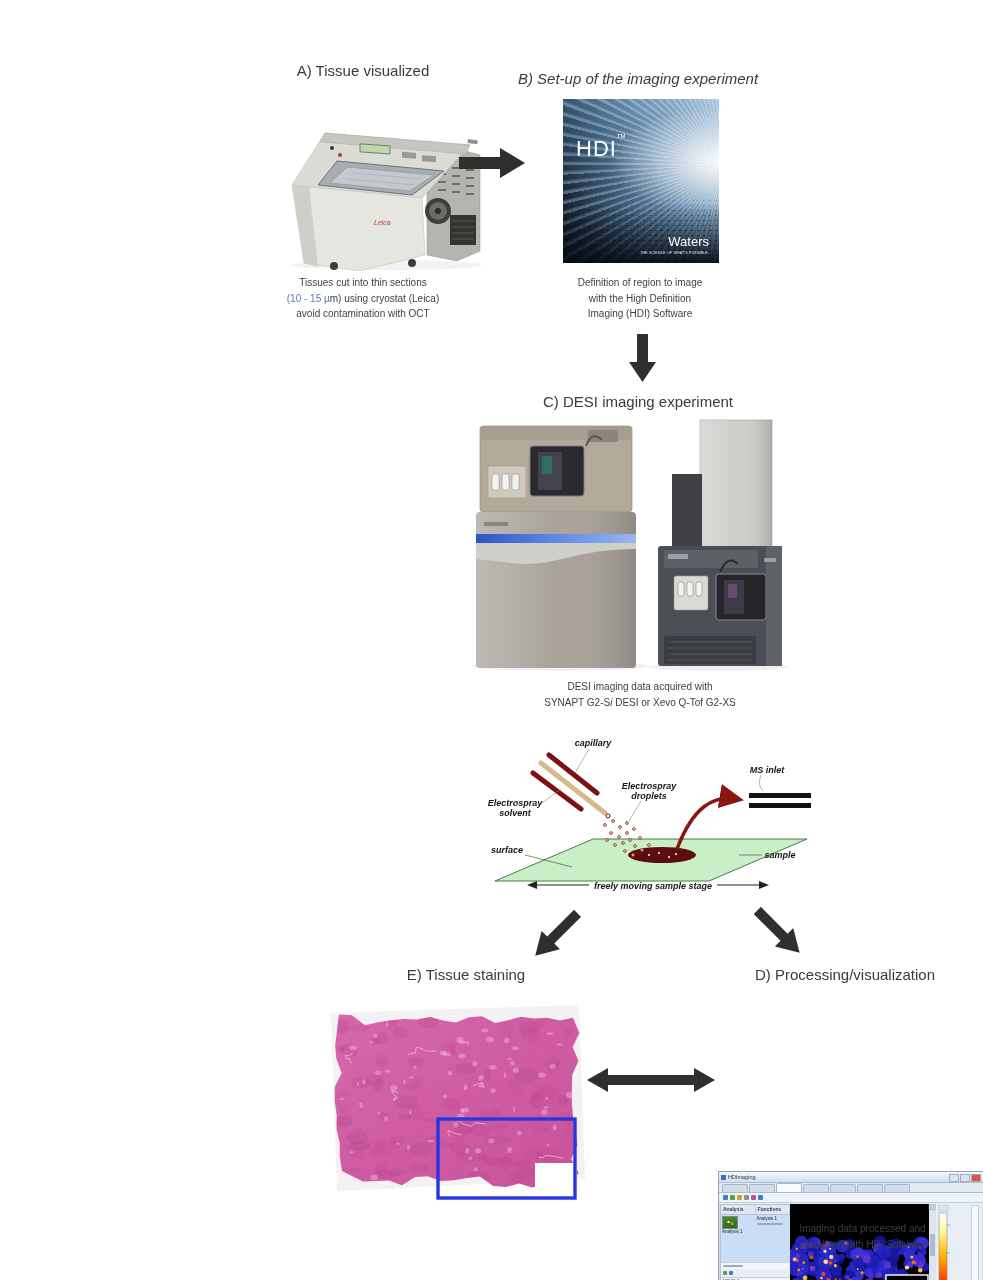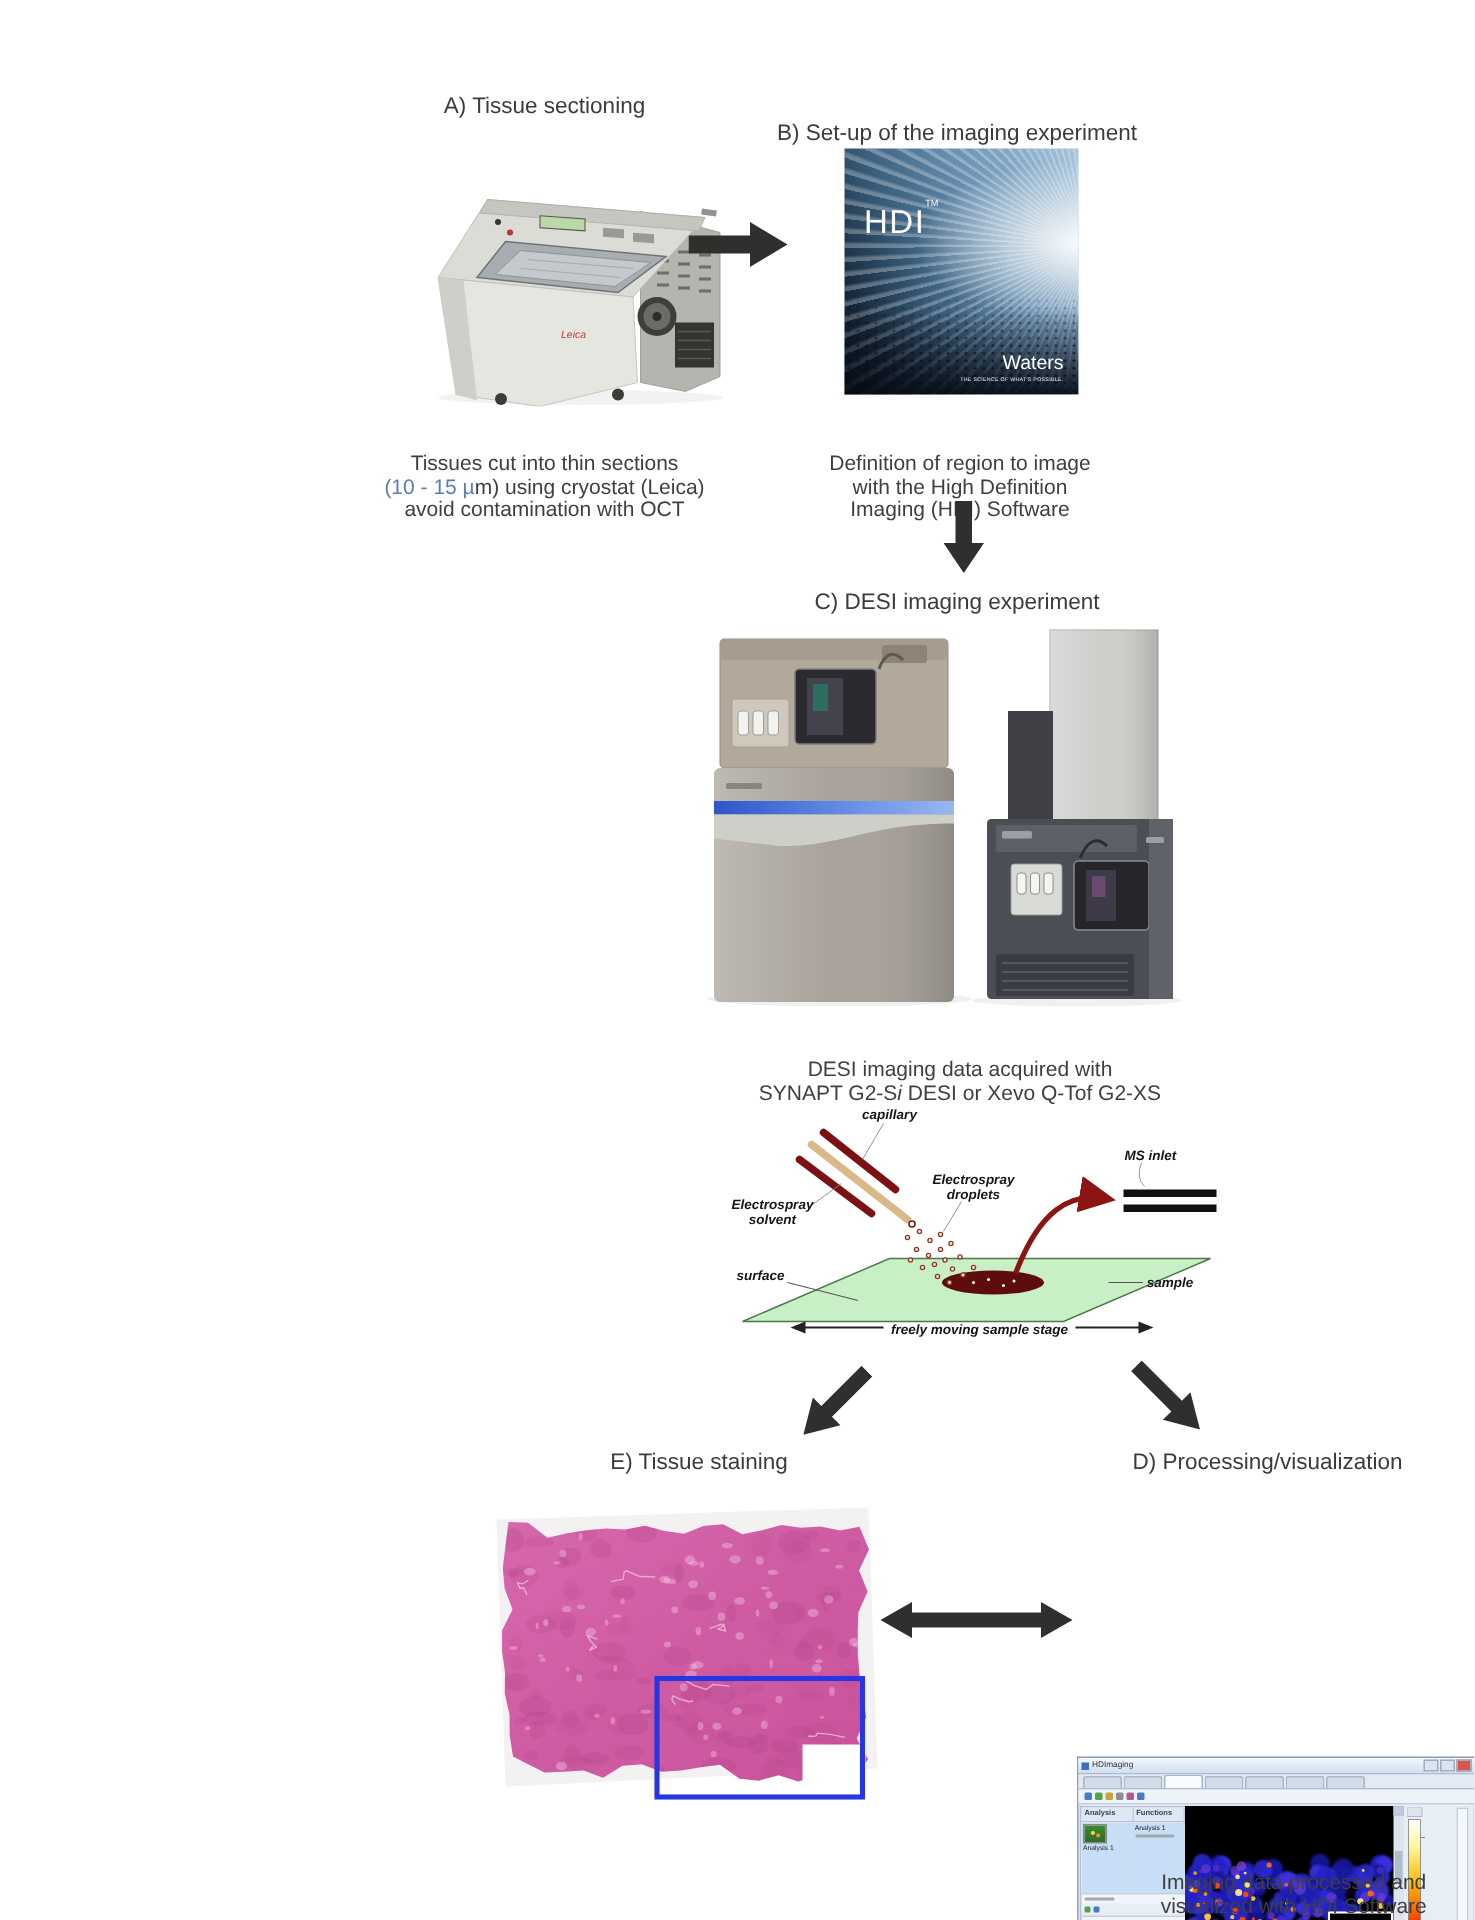--- a/index.html
+++ b/index.html
@@ -1,20 +1,20 @@
 <!DOCTYPE html>
 <html><head>
 <meta charset="utf-8">
 <style>
   html,body{margin:0;padding:0;background:#fff;}
   #fig{position:relative;width:983px;height:1280px;background:#fff;overflow:hidden;
        font-family:"Liberation Sans",sans-serif;color:#3f3f3f;}
   .abs{position:absolute;}
   .ttl{font-size:15px;color:#3b3b3b;text-align:center;white-space:nowrap;}
-  .cap{font-size:14px;line-height:15.5px;text-align:center;color:#3f3f3f;margin-top:26px;}
+  .cap{font-size:10px;line-height:15.5px;text-align:center;color:#3f3f3f;}
   .blue{color:#5b7cb0;}
   .arrow{fill:#2f2f2d;}
   
   .splash{width:156px;height:164px;position:relative;overflow:hidden;
     background:
       radial-gradient(ellipse 120% 55% at 102% 38%, rgba(255,255,255,.95), rgba(255,255,255,0) 60%),
       repeating-conic-gradient(from 195deg at 104% 40%, rgba(255,255,255,.28) 0deg .8deg, rgba(255,255,255,0) 1.6deg 3.4deg),
       linear-gradient(245deg,#a9c6dc 0%,#6b93b4 35%,#3a5e7c 62%,#16293c 85%,#0a1522 100%);}
   .splash .bottomdark{position:absolute;left:0;right:0;bottom:0;height:58px;
       background:linear-gradient(to top, rgba(6,12,22,.95), rgba(6,12,22,0));}
@@ -65,22 +65,22 @@
              border-bottom:1px solid #c3cfdd;background:#e8eef6;}
   .mslabel{font-size:4.5px;color:#223;padding:1px 2px;height:6px;}
   .groove{position:absolute;left:252px;top:2px;width:6px;height:160px;background:#f6f9fc;
      border:1px solid #c5d0dd;}
 </style>
 </head>
 <body>
 
 <div id="fig">
 
-  <div class="abs ttl" style="left:238px;top:62px;width:250px;">A) Tissue sectioning</div>
-  <div class="abs ttl" style="left:490px;top:80px;width:296px;">B) Set-up of the imaging experiment</div>
+  <div class="abs ttl" style="left:238px;top:62px;width:250px;">A) Tissue visualized</div>
+  <div class="abs ttl" style="left:490px;top:70px;width:296px;font-style:italic;">B) Set-up of the imaging experiment</div>
 
   <div class="abs" style="left:262px;top:93px;">
     <svg width="260" height="178">
       <ellipse cx="125" cy="172" rx="95" ry="5" fill="#000" opacity="0.05"></ellipse>
       <polygon points="165,48 218,62 218,158 195,168 165,162" fill="#b5b5af" stroke="#9a9a94" stroke-width="0.6"></polygon>
       <g fill="#6f6f69">
         <rect x="176" y="72" width="8" height="2"></rect>
           <rect x="190" y="74" width="8" height="2"></rect>
           <rect x="204" y="76" width="8" height="2"></rect>
         <rect x="176" y="80" width="8" height="2"></rect>

